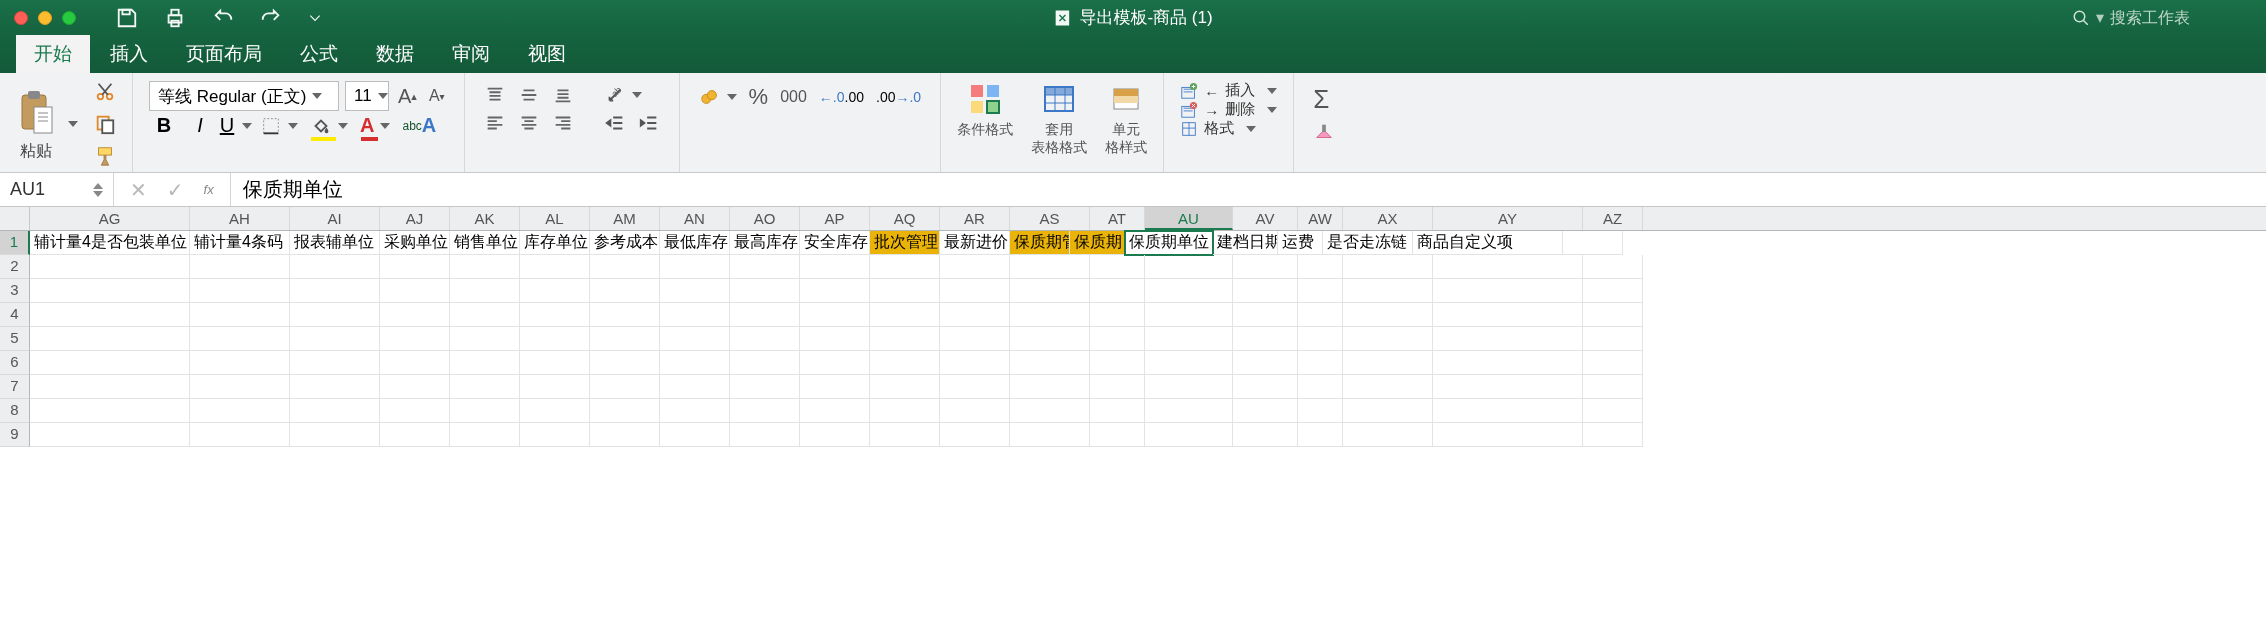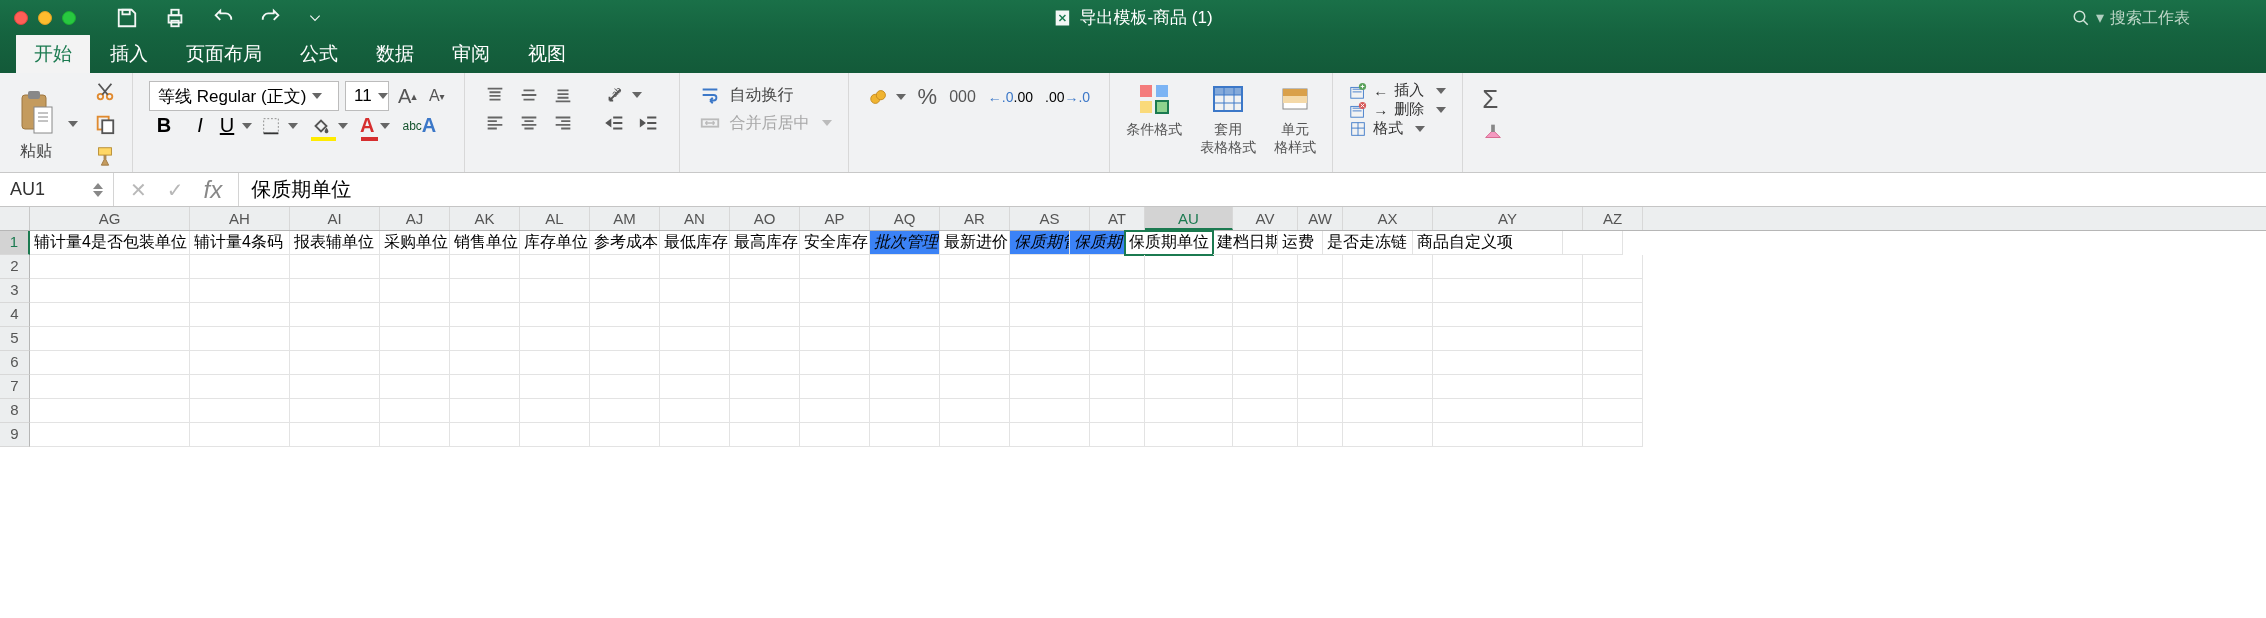--- a/index.html
+++ b/index.html
@@ -52,34 +52,34 @@
 .grey { color: #a7a7a7; }
 
 
 .formula-bar { height: 34px; border-bottom: 1px solid #c5c5c5; display: flex; align-items: center; background: #fff; }
 .name-box { width: 114px; padding: 0 10px; font-size: 18px; color: #333; border-right: 1px solid #d4d4d4; display: flex; align-items: center; height: 100%; justify-content: space-between; }
 .name-box .spin { display:flex; flex-direction:column; line-height:0; gap:2px;}
 .name-box .spin span{ border-left:5px solid transparent;border-right:5px solid transparent;}
 .name-box .spin .up{border-bottom:6px solid #888;}
 .name-box .spin .down{border-top:6px solid #888;}
 .fx-controls { display: flex; align-items: center; gap: 20px; padding: 0 16px; color: #b8b8b8; }
-.fx-label { font-style: italic; font-size: 24px; color: #888; }
+.fx-label { font-style: italic; font-size: 13px; color: #888; }
 .fx-input { flex: 1; font-size: 20px; padding-left: 12px; border-left: 1px solid #d4d4d4; height: 100%; display: flex; align-items: center; }
 
 
 .grid-wrapper { position: relative; }
 .col-headers { display: flex; height: 24px; background: #eceeef; border-bottom: 1px solid #b6b6b6; }
 .corner { width: 30px; border-right: 1px solid #c8c8c8; background: #eceeef; }
 .col-h { border-right: 1px solid #d8d8d8; text-align: center; font-size: 15px; color: #555; line-height: 24px; flex-shrink: 0; }
 .col-h.selected { background: #d3d3d3; color: #1b7a50; border-bottom: 2px solid #1b7a50; font-weight: 500; }
 .grid-row { display: flex; height: 24px; }
 .row-h { width: 30px; background: #eceeef; border-right: 1px solid #b6b6b6; border-bottom: 1px solid #d8d8d8; text-align: center; font-size: 15px; color: #555; line-height: 22px; flex-shrink: 0; }
 .row-h.selected { background: #d3d3d3; color: #1b7a50; border-right: 2px solid #1b7a50; }
 .cell { border-right: 1px solid #e3e3e3; border-bottom: 1px solid #e3e3e3; font-size: 16px; line-height: 22px; padding: 0 4px; overflow: hidden; white-space: nowrap; flex-shrink: 0; }
-.cell.hl { background: #3b82f6; font-style: italic; }
+.cell.hl { background: #eab308; }
 .cell.active { outline: 2px solid #1b7a50; outline-offset: -1px; }
 </style>
 </head>
 <body>
 
 <div class="title-bar">
   <div class="traffic-lights">
     <span class="tl-red"></span>
     <span class="tl-yellow"></span>
     <span class="tl-green"></span>
@@ -265,40 +265,20 @@
           </svg>
         </div>
       <div class="btn">
           <svg viewBox="0 0 24 24">
             <path d="M10 6h10M10 12h10M10 18h10M3 9l4 3-4 3z" stroke="#555" fill="#555" stroke-width="2"></path>
           </svg>
         </div>
     </div>
   </div>
 
-  <div class="group">
-    <div class="group-row">
-      <div class="btn">
-          <svg viewBox="0 0 24 24">
-            <path d="M4 6h16M4 12h12a3 3 0 010 6h-4m0 0l3-3m-3 3l3 3" stroke="#3c78c8" stroke-width="2" fill="none"></path>
-          </svg>
-        </div>
-      <span style="font-size:16px;color:#444">自动换行</span>
-    </div>
-    <div class="group-row grey">
-      <div class="btn">
-          <svg viewBox="0 0 24 24">
-            <rect x="3" y="8" width="18" height="8" fill="none" stroke="#bbb" stroke-width="2"></rect>
-            <path d="M7 12h10M7 12l2-2M7 12l2 2M17 12l-2-2M17 12l-2 2" stroke="#bbb" stroke-width="1.5" fill="none"></path>
-          </svg>
-        </div>
-      <span style="font-size:16px">合并后居中</span>
-      <span class="dd-arrow" style="border-top-color:#bbb"></span>
-    </div>
-  </div>
 
   <div class="group">
     <div class="group-row">
       <div class="btn">
           <svg viewBox="0 0 24 24">
             <circle cx="8" cy="14" r="5" fill="#f0b430" stroke="#c48a1f"></circle>
             <circle cx="14" cy="10" r="5" fill="#f0b430" stroke="#c48a1f"></circle>
           </svg>
           <span class="dd-arrow"></span>
         </div>

